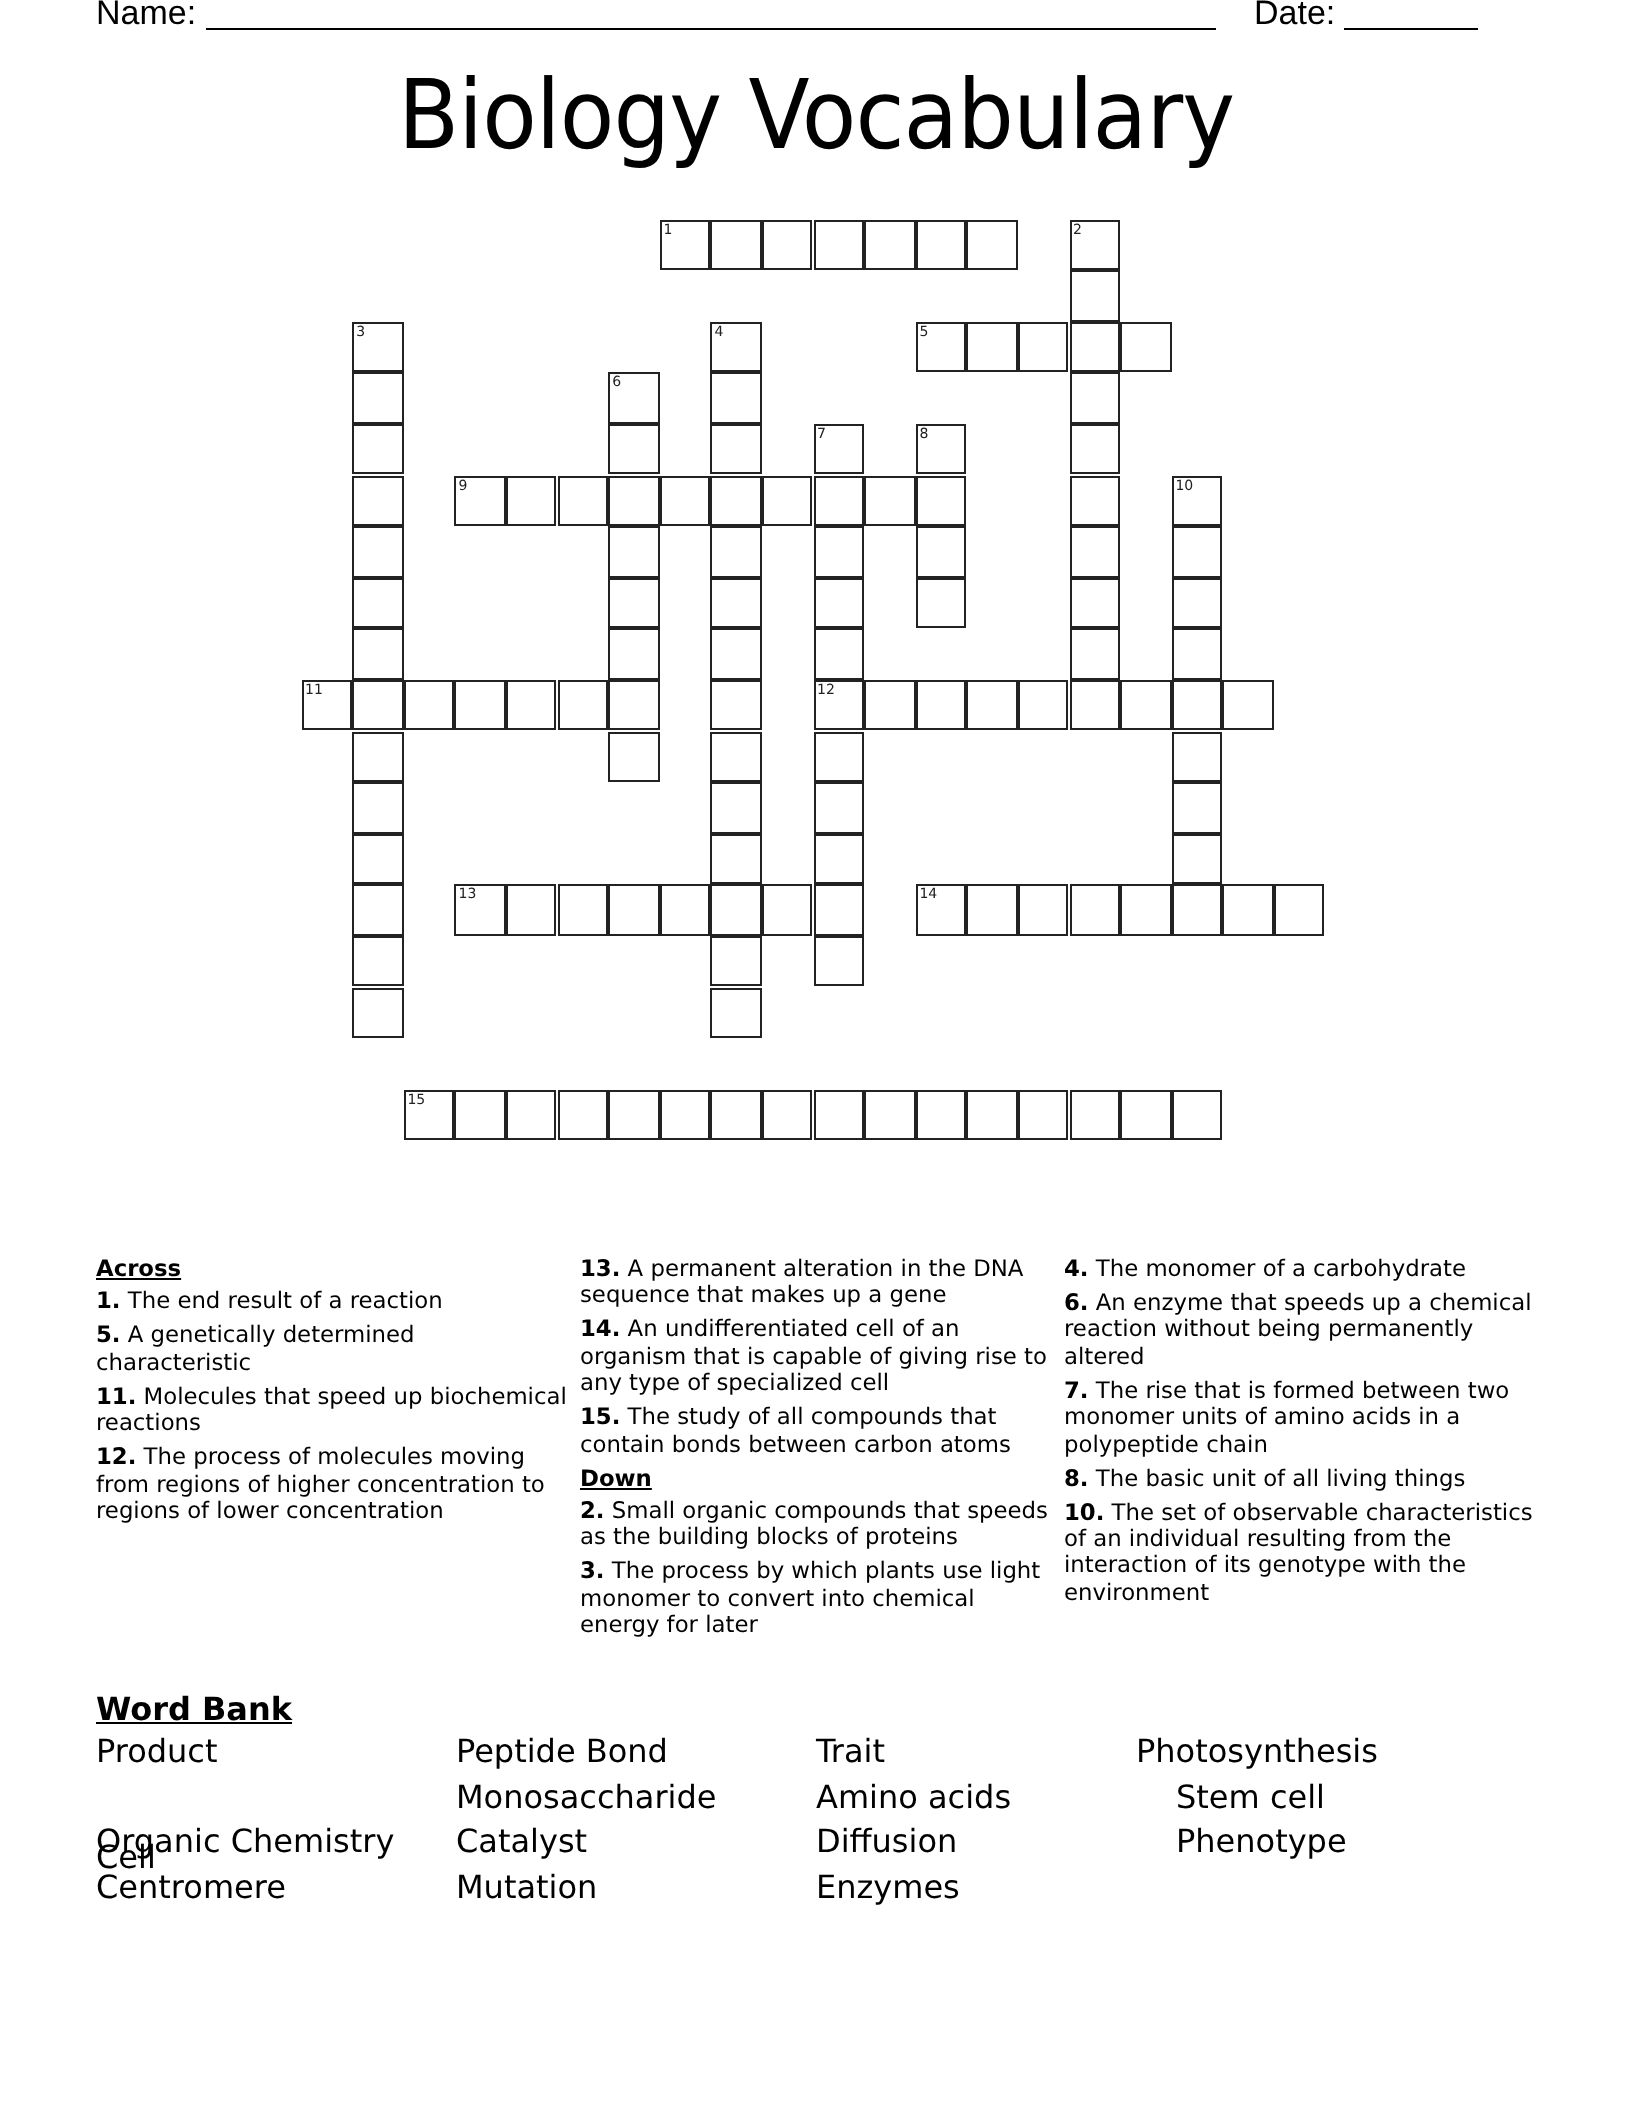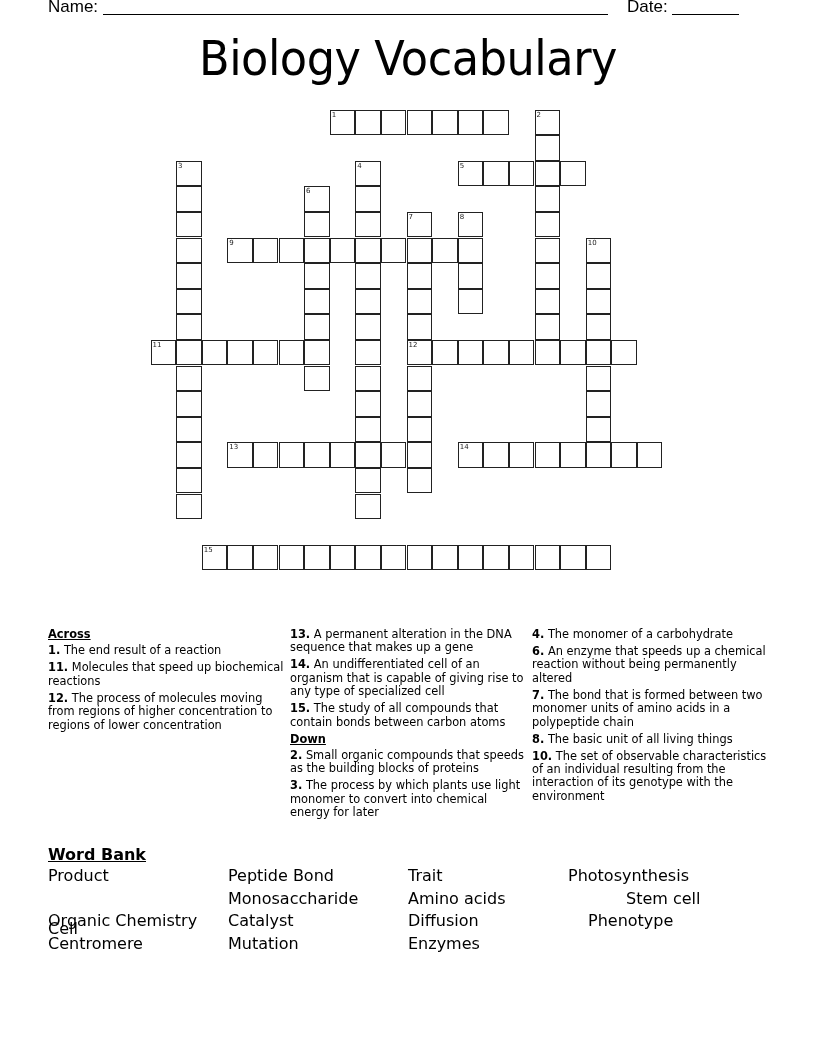--- a/index.html
+++ b/index.html
@@ -192,35 +192,36 @@
     <div class="cell" style="left: 509.4px; top: 545.2px;"></div>
     <div class="cell" style="left: 535px; top: 545.2px;"></div>
     <div class="cell" style="left: 560.6px; top: 545.2px;"></div>
     <div class="cell" style="left: 586.2px; top: 545.2px;"></div>
   </div>
 
 <div class="clues">
   <div class="col" id="clue-col-1" style="left:48px;">
     <div class="heading">Across</div>
   <div class="clue"><b>1.</b><span> The end result of a reaction</span></div>
+      <div class="clue"><b>5.</b><span> A genetically determined characteristic</span></div>
       <div class="clue"><b>11.</b><span> Molecules that speed up biochemical reactions</span></div>
       <div class="clue"><b>12.</b><span> The process of molecules moving from regions of higher concentration to regions of lower concentration</span></div>
     </div>
   <div class="col" id="clue-col-2" style="left:290px;">
       <div class="clue"><b>13.</b><span> A permanent alteration in the DNA sequence that makes up a gene</span></div>
       <div class="clue"><b>14.</b><span> An undifferentiated cell of an organism that is capable of giving rise to any type of specialized cell</span></div>
       <div class="clue"><b>15.</b><span> The study of all compounds that contain bonds between carbon atoms</span></div>
       <div class="heading">Down</div>
       <div class="clue"><b>2.</b><span> Small organic compounds that speeds as the building blocks of proteins</span></div>
       <div class="clue"><b>3.</b><span> The process by which plants use light monomer to convert into chemical energy for later</span></div>
     </div>
   <div class="col" id="clue-col-3" style="left:532px;">
       <div class="clue"><b>4.</b><span> The monomer of a carbohydrate</span></div>
       <div class="clue"><b>6.</b><span> An enzyme that speeds up a chemical reaction without being permanently altered</span></div>
-      <div class="clue"><b>7.</b><span> The bond that is formed between two monomer units of amino acids in a polypeptide chain</span></div>
+      <div class="clue"><b>7.</b><span> The rise that is formed between two monomer units of amino acids in a polypeptide chain</span></div>
       <div class="clue"><b>8.</b><span> The basic unit of all living things</span></div>
       <div class="clue"><b>10.</b><span> The set of observable characteristics of an individual resulting from the interaction of its genotype with the environment</span></div>
     </div>
 </div>
 
 <div class="wordbank">
   <div class="heading">Word Bank</div>
   <div class="words" id="words">
       <span class="word" style="left: 0px; top: 0px;">Product</span>
       <span class="word" style="left: 0px; top: 35px; margin-top: 18px;">Cell</span>
@@ -228,16 +229,16 @@
       <span class="word" style="left: 0px; top: 68.1px;">Centromere</span>
       <span class="word" style="left: 180px; top: 0px;">Peptide Bond</span>
       <span class="word" style="left: 180px; top: 22.7px;">Monosaccharide</span>
       <span class="word" style="left: 180px; top: 45.4px;">Catalyst</span>
       <span class="word" style="left: 180px; top: 68.1px;">Mutation</span>
       <span class="word" style="left: 360px; top: 0px;">Trait</span>
       <span class="word" style="left: 360px; top: 22.7px;">Amino acids</span>
       <span class="word" style="left: 360px; top: 45.4px;">Diffusion</span>
       <span class="word" style="left: 360px; top: 68.1px;">Enzymes</span>
       <span class="word" style="left: 520px; top: 0px; text-align: right;">Photosynthesis</span>
-      <span class="word" style="left: 540px; top: 22.7px; margin-left: 38px;">Stem cell</span>
+      <span class="word" style="left: 540px; top: 22.7px;">Stem cell</span>
       <span class="word" style="left: 540px; top: 45.4px;">Phenotype</span>
     </div>
 </div>
 
 </body></html>

